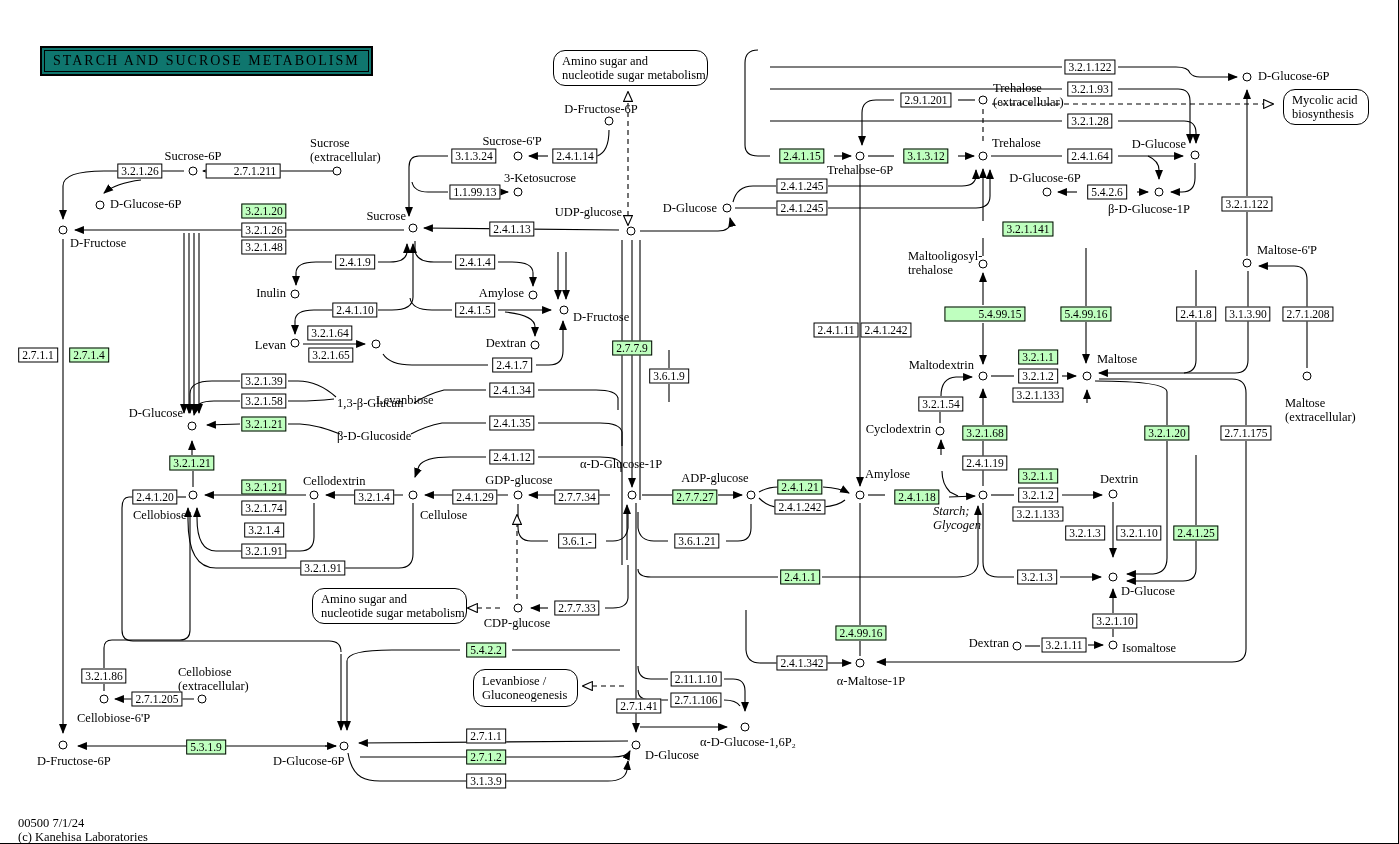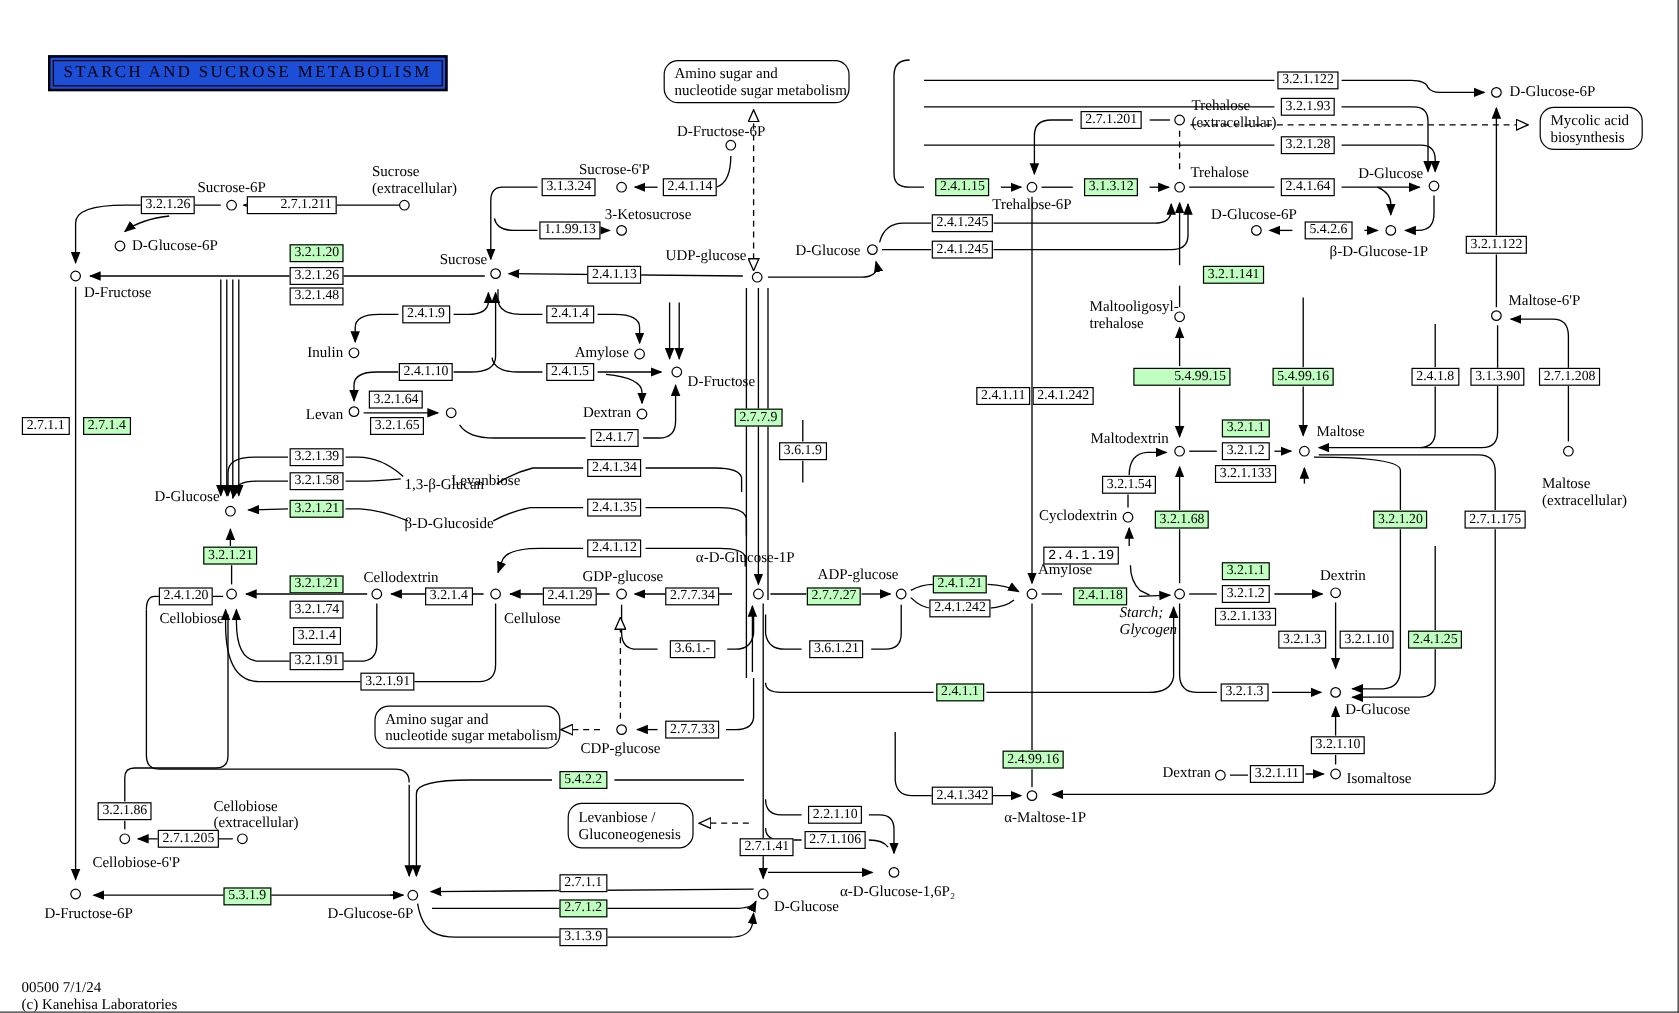--- a/index.html
+++ b/index.html
@@ -28,21 +28,21 @@
   }
   .clabel.w{transform:translate(0,-50%);}
   .clabel.c{transform:translate(-50%,-50%);text-align:center;}
   .clabel.e{transform:translate(-100%,-50%);text-align:right;}
   .plink{
     position:absolute;border:1px solid #000;border-radius:12px;background:#fff;
     font-size:12.5px;line-height:14px;padding:3px 8px;white-space:pre;
     display:flex;align-items:center;z-index:3;box-sizing:border-box;
   }
   #title-box{
-    position:absolute;left:40px;top:46px;border:2px solid #000;background:#1d4ed8;
+    position:absolute;left:40px;top:46px;border:2px solid #000;background:#0f766e;
     padding:2px;z-index:5;
   }
   #title-box .inner{
     border:1px solid #000;padding:2px 8px;font-size:14px;letter-spacing:2px;
     font-family:"Liberation Serif","DejaVu Serif",serif;
   }
   .footer{
     position:absolute;left:18px;font-size:12.5px;line-height:14px;z-index:5;
   }
 </style>
@@ -302,44 +302,44 @@
       <div class="enzyme" style="left: 697px; top: 541px;">3.6.1.21</div>
       <div class="enzyme" style="left: 577px; top: 608px;">2.7.7.33</div>
       <div class="enzyme green" style="left: 486px; top: 650px;">5.4.2.2</div>
       <div class="enzyme" style="left: 104px; top: 676px;">3.2.1.86</div>
       <div class="enzyme" style="left: 157px; top: 699px;">2.7.1.205</div>
       <div class="enzyme green" style="left: 206px; top: 747px;">5.3.1.9</div>
       <div class="enzyme" style="left: 486px; top: 736px;">2.7.1.1</div>
       <div class="enzyme green" style="left: 486px; top: 757px;">2.7.1.2</div>
       <div class="enzyme" style="left: 486px; top: 781px;">3.1.3.9</div>
       <div class="enzyme" style="left: 639px; top: 706px;">2.7.1.41</div>
-      <div class="enzyme" style="left: 696px; top: 679px;">2.2.1.10</div>
+      <div class="enzyme" style="left: 696px; top: 679px;">2.11.1.10</div>
       <div class="enzyme" style="left: 696px; top: 700px;">2.7.1.106</div>
       <div class="enzyme green" style="left: 802px; top: 156px;">2.4.1.15</div>
       <div class="enzyme green" style="left: 926px; top: 156px;">3.1.3.12</div>
-      <div class="enzyme" style="left: 926px; top: 100px;">2.7.1.201</div>
+      <div class="enzyme" style="left: 926px; top: 100px;">2.9.1.201</div>
       <div class="enzyme" style="left: 802px; top: 186px;">2.4.1.245</div>
       <div class="enzyme" style="left: 802px; top: 208px;">2.4.1.245</div>
       <div class="enzyme green" style="left: 983px; top: 229px; margin-left: 45px;">3.2.1.141</div>
       <div class="enzyme" style="left: 1090px; top: 67px;">3.2.1.122</div>
       <div class="enzyme" style="left: 1090px; top: 89px;">3.2.1.93</div>
       <div class="enzyme" style="left: 1090px; top: 121px;">3.2.1.28</div>
       <div class="enzyme" style="left: 1090px; top: 156px;">2.4.1.64</div>
       <div class="enzyme" style="left: 1107px; top: 192px;">5.4.2.6</div>
       <div class="enzyme" style="left: 1247px; top: 204px;">3.2.1.122</div>
       <div class="enzyme green" style="left: 985px; top: 314px; padding-left: 33px;">5.4.99.15</div>
       <div class="enzyme green" style="left: 1086px; top: 314px;">5.4.99.16</div>
       <div class="enzyme" style="left: 836px; top: 330px;">2.4.1.11</div>
       <div class="enzyme" style="left: 886px; top: 330px;">2.4.1.242</div>
       <div class="enzyme green" style="left: 1038px; top: 357px;">3.2.1.1</div>
       <div class="enzyme" style="left: 1038px; top: 376px;">3.2.1.2</div>
       <div class="enzyme" style="left: 1038px; top: 395px;">3.2.1.133</div>
       <div class="enzyme" style="left: 941px; top: 404px;">3.2.1.54</div>
       <div class="enzyme green" style="left: 985px; top: 433px;">3.2.1.68</div>
-      <div class="enzyme" style="left: 901px; top: 463px; font-family: Liberation Mono, monospace;">2.4.1.19</div>
+      <div class="enzyme" style="left: 985px; top: 463px;">2.4.1.19</div>
       <div class="enzyme" style="left: 1196px; top: 314px;">2.4.1.8</div>
       <div class="enzyme" style="left: 1248px; top: 314px;">3.1.3.90</div>
       <div class="enzyme" style="left: 1308px; top: 314px;">2.7.1.208</div>
       <div class="enzyme green" style="left: 1167px; top: 433px;">3.2.1.20</div>
       <div class="enzyme" style="left: 1246px; top: 433px;">2.7.1.175</div>
       <div class="enzyme green" style="left: 800px; top: 487px;">2.4.1.21</div>
       <div class="enzyme" style="left: 800px; top: 507px;">2.4.1.242</div>
       <div class="enzyme green" style="left: 917px; top: 497px;">2.4.1.18</div>
       <div class="enzyme green" style="left: 1038px; top: 476px;">3.2.1.1</div>
       <div class="enzyme" style="left: 1038px; top: 495px;">3.2.1.2</div>

